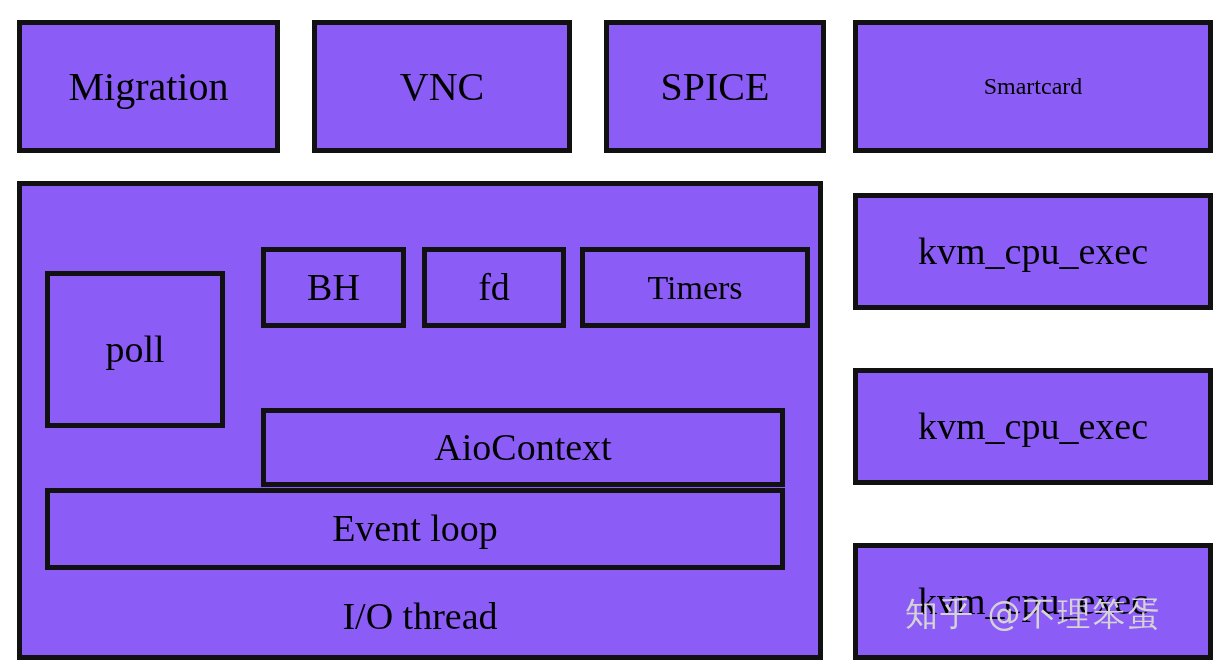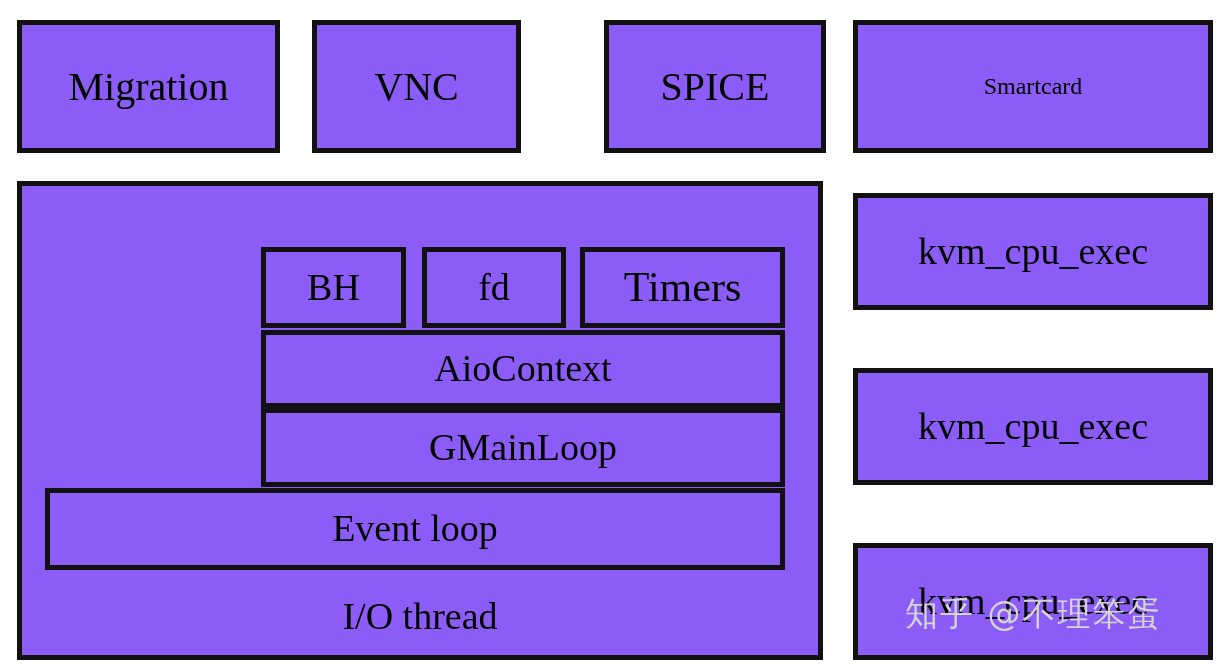--- a/index.html
+++ b/index.html
@@ -24,21 +24,21 @@
     border: 5px solid #111111;
     display: flex;
     align-items: center;
     justify-content: center;
     text-align: center;
     line-height: 1.05;
     white-space: nowrap;
   }
   
   #box-migration { left: 17px;  top: 20px;  width: 263px; height: 133px; font-size: 40px; }
-  #box-vnc       { left: 312px; top: 20px;  width: 209px; height: 133px; font-size: 40px; }
+  #box-vnc       { left: 312px; top: 20px;  width: 260px; height: 133px; font-size: 40px; }
   #box-spice     { left: 604px; top: 20px;  width: 222px; height: 133px; font-size: 40px; }
   #box-smartcard { left: 853px; top: 20px;  width: 360px; height: 133px; font-size: 24px; }
 
   
   #box-kvm-1 { left: 853px; top: 193px; width: 360px; height: 117px; font-size: 38px; }
   #box-kvm-2 { left: 853px; top: 368px; width: 360px; height: 117px; font-size: 38px; }
   #box-kvm-3 { left: 853px; top: 543px; width: 360px; height: 117px; font-size: 38px; }
 
   
   #box-iothread {
@@ -51,21 +51,21 @@
     left: 0; right: 0;
     bottom: 18px;
     font-size: 38px;
     white-space: nowrap;
   }
 
   
   #box-poll      { left: 45px;  top: 271px; width: 180px; height: 157px; font-size: 38px; }
   #box-bh        { left: 261px; top: 247px; width: 145px; height: 81px;  font-size: 38px; }
   #box-fd        { left: 422px; top: 247px; width: 144px; height: 81px;  font-size: 38px; }
-  #box-timers    { left: 580px; top: 247px; width: 205px; height: 81px;  font-size: 42px; }
+  #box-timers    { left: 580px; top: 247px; width: 230px; height: 81px;  font-size: 34px; }
   #box-aiocontext{ left: 261px; top: 330px; width: 524px; height: 78px;  font-size: 38px; }
   #box-gmainloop { left: 261px; top: 408px; width: 524px; height: 79px;  font-size: 38px; }
   #box-eventloop { left: 45px;  top: 488px; width: 740px; height: 82px;  font-size: 38px; }
 
   
   #watermark {
     position: absolute;
     left: 905px;
     top: 592px;
     font-size: 33px;
@@ -102,34 +102,34 @@
     <span>kvm_cpu_exec</span>
   </div>
   <div class="box" id="box-kvm-3">
     <span>kvm_cpu_exec</span>
   </div>
 
   <div class="box" id="box-iothread">
     <div id="iothread-label">I/O thread</div>
   </div>
 
+  <div class="box" id="box-poll">
+    <span>poll</span>
+  </div>
   <div class="box" id="box-fd">
     <span>fd</span>
   </div>
   <div class="box" id="box-bh">
     <span>BH</span>
   </div>
   <div class="box" id="box-timers">
     <span>Timers</span>
   </div>
-  <div class="box" id="box-aiocontext">
+  <div class="box" id="box-gmainloop">
     <span>AioContext</span>
-  </div>
-  <div class="box" id="box-gmainloop">
-    <span>GMainLoop</span>
   </div>
   <div class="box" id="box-eventloop">
     <span>Event loop</span>
   </div>
 
   <div id="watermark">知乎 @不理笨蛋</div>
 
 </div>
 
 </body></html>

